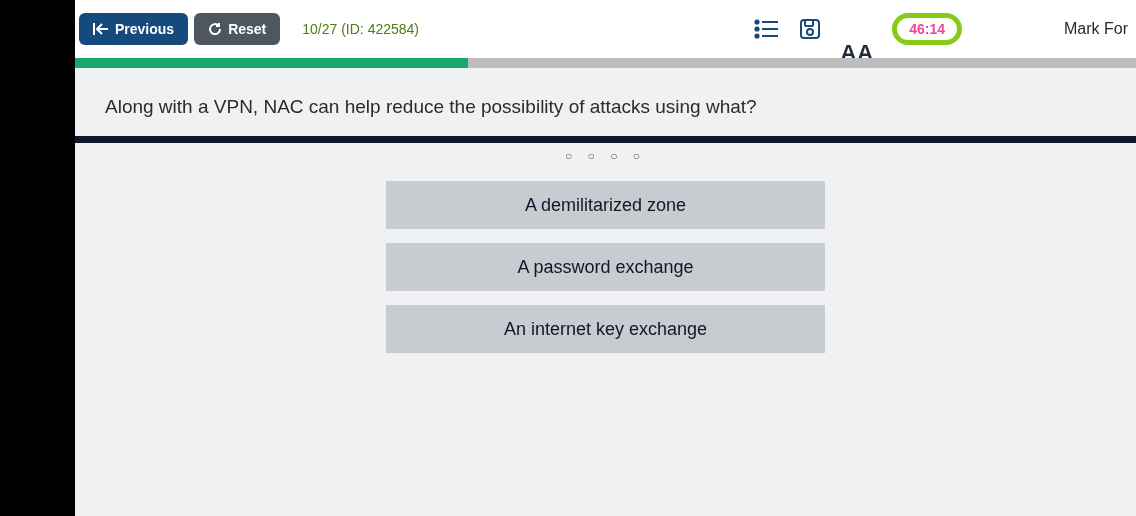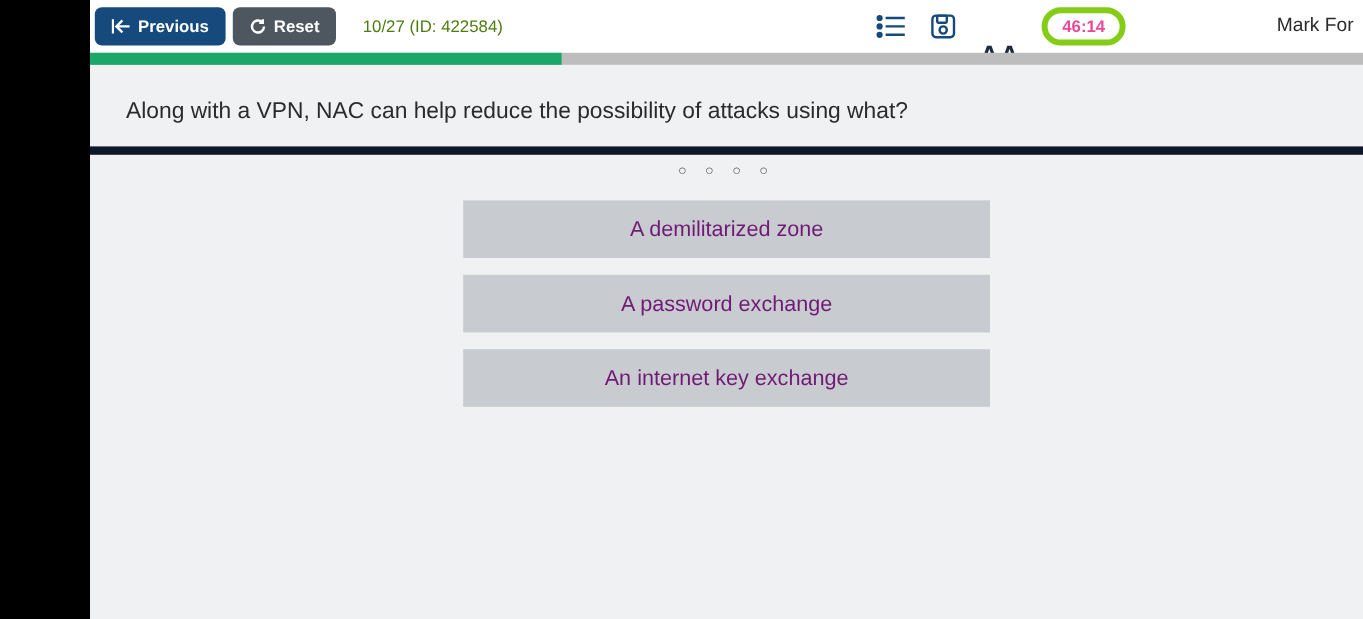--- a/index.html
+++ b/index.html
@@ -13,21 +13,21 @@
     }
     .page {
       position: absolute;
       left: 75px;
       top: 0;
       right: 0;
       bottom: 0;
       background: #f0f1f2;
     }
     .toolbar {
-      height: 44px;
+      height: 58px;
       background: #ffffff;
       display: flex;
       align-items: center;
       padding: 0 8px 0 4px;
     }
     .toolbar-left {
       display: flex;
       align-items: center;
       gap: 6px;
     }
@@ -77,21 +77,21 @@
     }
     .timer {
       border: 5px solid #84cc16;
       border-radius: 20px;
       padding: 3px 12px;
       font-size: 14px;
       font-weight: 600;
       color: #ec4899;
     }
     .mark-for {
-      margin-left: 108px;
+      margin-left: 84px;
       margin-right: 0px;
       font-size: 16px;
       color: #2a2a2a;
       font-weight: 500;
       white-space: nowrap;
     }
     .progress {
       height: 10px;
       width: 100%;
       background: #bdbdbd;
@@ -123,21 +123,21 @@
       margin-top: 18px;
     }
     .answer {
       width: 439px;
       height: 48px;
       background: #c8cbcf;
       display: flex;
       align-items: center;
       justify-content: center;
       font-size: 18px;
-      color: #701a75;
+      color: #0f172a;
       cursor: pointer;
     }
     svg { display: block; }
   </style>
 </head>
 <body>
 
 <div class="page">
 
   <div class="toolbar">

